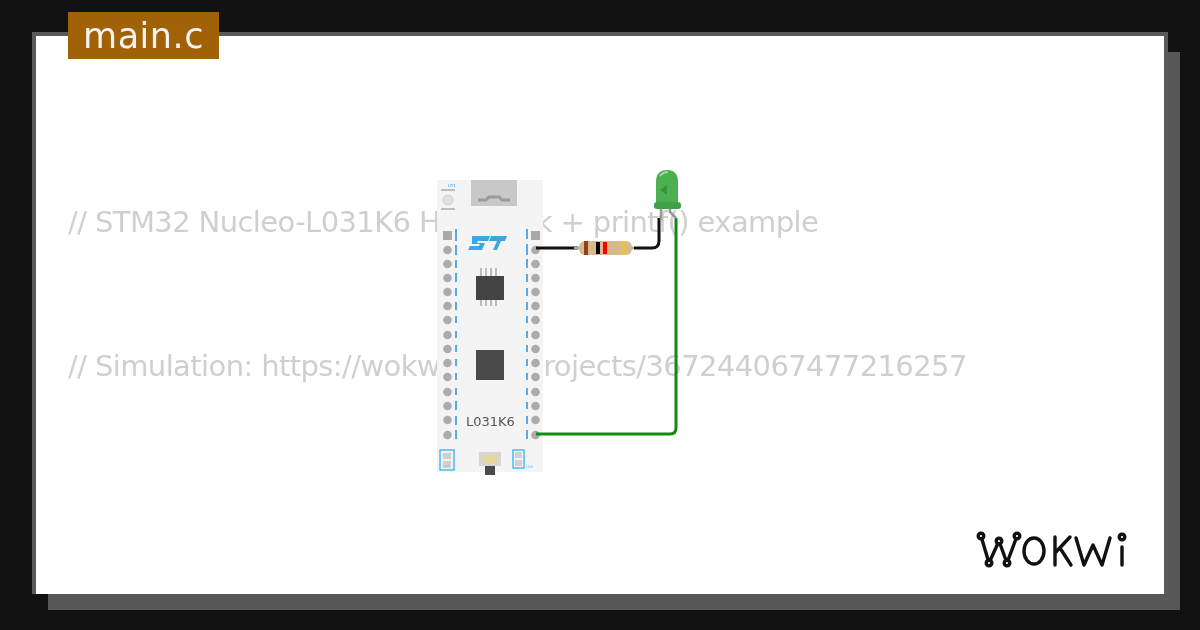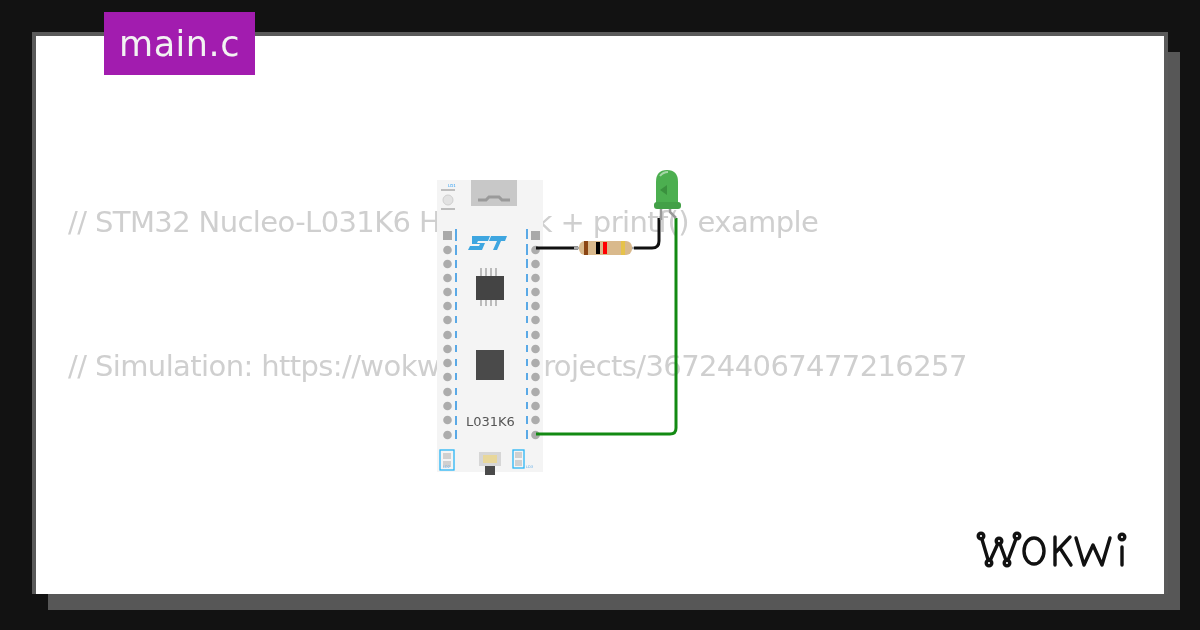--- a/index.html
+++ b/index.html
@@ -11,24 +11,24 @@
   .shadow {
     position: absolute; left: 48px; top: 52px; width: 1132px; height: 558px;
     background: #575757;
   }
   .panel {
     position: absolute; left: 32px; top: 32px; width: 1128px; height: 558px;
     background: #ffffff; border: 4px solid #5a5a5a; border-bottom: none; border-right: 4px solid #5a5a5a;
     overflow: hidden; box-sizing: content-box;
   }
   .tab {
-    position: absolute; left: 68px; top: 12px; width: 151px; height: 63px;
-    background: #a21caf; color: #f2f2f2; font-size: 35px;
+    position: absolute; left: 68px; top: 12px; width: 151px; height: 47px;
+    background: #a16207; color: #f2f2f2; font-size: 35px;
     display: flex; align-items: center; justify-content: center;
-    font-family: "DejaVu Sans", sans-serif; z-index: 5; letter-spacing: 0.5px; margin-left: 36px;
+    font-family: "DejaVu Sans", sans-serif; z-index: 5; letter-spacing: 0.5px;
   }
   .code {
     position: absolute; left: 36px; top: 102px;
     color: #cfcfcf; font-size: 29px; line-height: 48px;
     font-family: "DejaVu Sans", sans-serif; white-space: pre; letter-spacing: -0.6px;
   }
   .code .line { height: 48px; }
   .circuit { position: absolute; left: 0; top: 0; width: 1200px; height: 630px; z-index: 3; pointer-events: none; }
   .circuit * { pointer-events: auto; }
   .logo {

